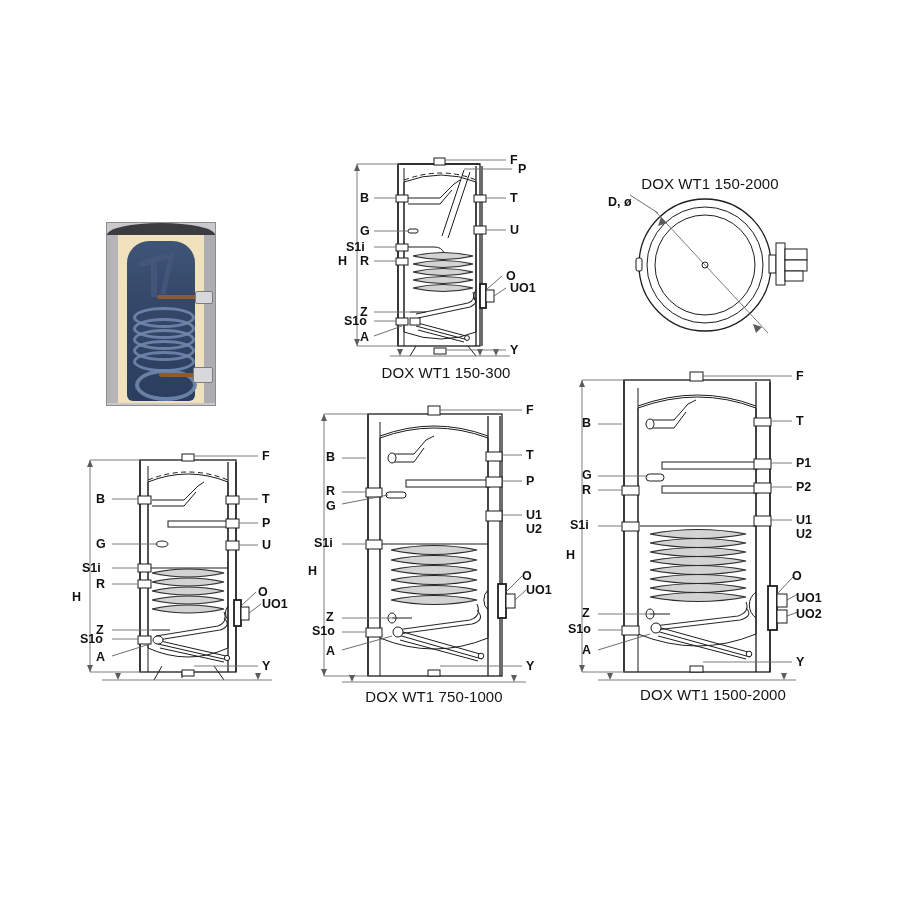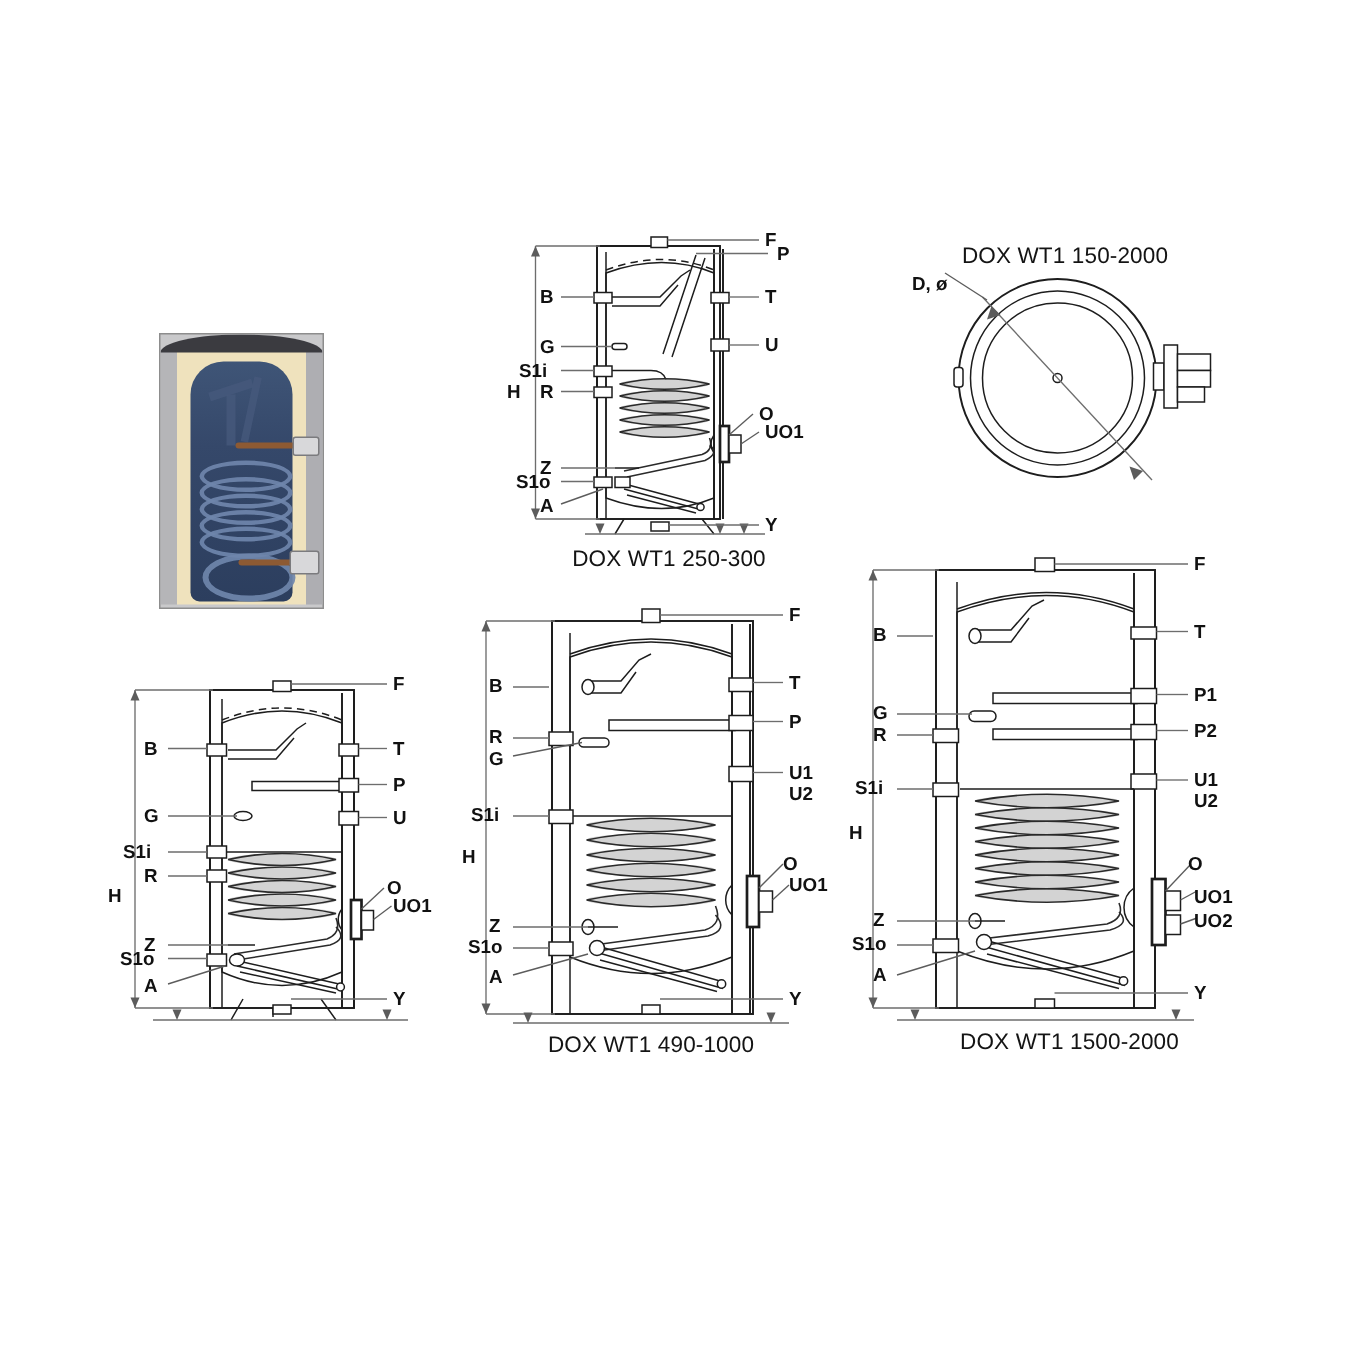--- a/index.html
+++ b/index.html
@@ -164,24 +164,24 @@
     <div class="lbl b" style="left:30px;top:155px;">Z</div>
     <div class="lbl b" style="left:14px;top:164px;">S1o</div>
     <div class="lbl b" style="left:30px;top:180px;">A</div>
     <div class="lbl b" style="left:180px;top:3px;">F</div>
     <div class="lbl b" style="left:188px;top:12px;">P</div>
     <div class="lbl b" style="left:180px;top:41px;">T</div>
     <div class="lbl b" style="left:180px;top:73px;">U</div>
     <div class="lbl b" style="left:176px;top:119px;">O</div>
     <div class="lbl b" style="left:180px;top:131px;">UO1</div>
     <div class="lbl b" style="left:180px;top:193px;">Y</div>
-    <div class="cap" style="left:26px;top:214px;width:180px;">DOX WT1 250-300</div>
+    <div class="cap" style="left:26px;top:214px;width:180px;">DOX WT1 150-300</div>
   </div>
 
-  <div class="unit" style="left:600px;top:160px;width:230px;height:185px;">
+  <div class="unit" style="left:600px;top:173px;width:230px;height:185px;">
     <div class="cap" style="left:10px;top:2px;width:200px;font-size:15px;">DOX WT1 150-2000</div>
     <svg width="230" height="165" viewBox="0 0 230 165">
       <circle cx="105" cy="92" r="66" class="ln med fillw"></circle>
       <circle cx="105" cy="92" r="58" class="ln thin"></circle>
       <circle cx="105" cy="92" r="50" class="ln thin"></circle>
       <circle cx="105" cy="92" r="3" class="ln thin fillw"></circle>
 
       <line x1="55" y1="38" x2="168" y2="160" class="dim"></line>
       <polygon points="61,44 58,53 67,50" class="arrowhead"></polygon>
       <polygon points="162,154 153,151 156,160" class="arrowhead"></polygon>
@@ -384,21 +384,21 @@
     <div class="lbl b" style="left:10px;top:232px;">S1o</div>
     <div class="lbl b" style="left:24px;top:252px;">A</div>
     <div class="lbl b" style="left:224px;top:11px;">F</div>
     <div class="lbl b" style="left:224px;top:56px;">T</div>
     <div class="lbl b" style="left:224px;top:82px;">P</div>
     <div class="lbl b" style="left:224px;top:116px;">U1</div>
     <div class="lbl b" style="left:224px;top:130px;">U2</div>
     <div class="lbl b" style="left:220px;top:177px;">O</div>
     <div class="lbl b" style="left:224px;top:191px;">UO1</div>
     <div class="lbl b" style="left:224px;top:267px;">Y</div>
-    <div class="cap" style="left:32px;top:296px;width:200px;">DOX WT1 490-1000</div>
+    <div class="cap" style="left:32px;top:296px;width:200px;">DOX WT1 750-1000</div>
   </div>
 
   <div class="unit" style="left:562px;top:362px;width:258px;height:345px;">
     <svg width="258" height="320" viewBox="0 0 258 320">
       <rect x="62" y="18" width="146" height="292" class="ln med fillw"></rect>
       <path d="M76 46 Q136 24 194 46 L194 272 Q136 296 76 272 Z" class="ln thin fillw"></path>
       <path d="M76 44 Q136 22 194 44" class="ln thin"></path>
       <rect x="128" y="10" width="13" height="9" class="ln thin fillw"></rect>
       <line x1="62" y1="18" x2="62" y2="310" class="ln med"></line>
       <line x1="76" y1="26" x2="76" y2="310" class="ln thin"></line>

